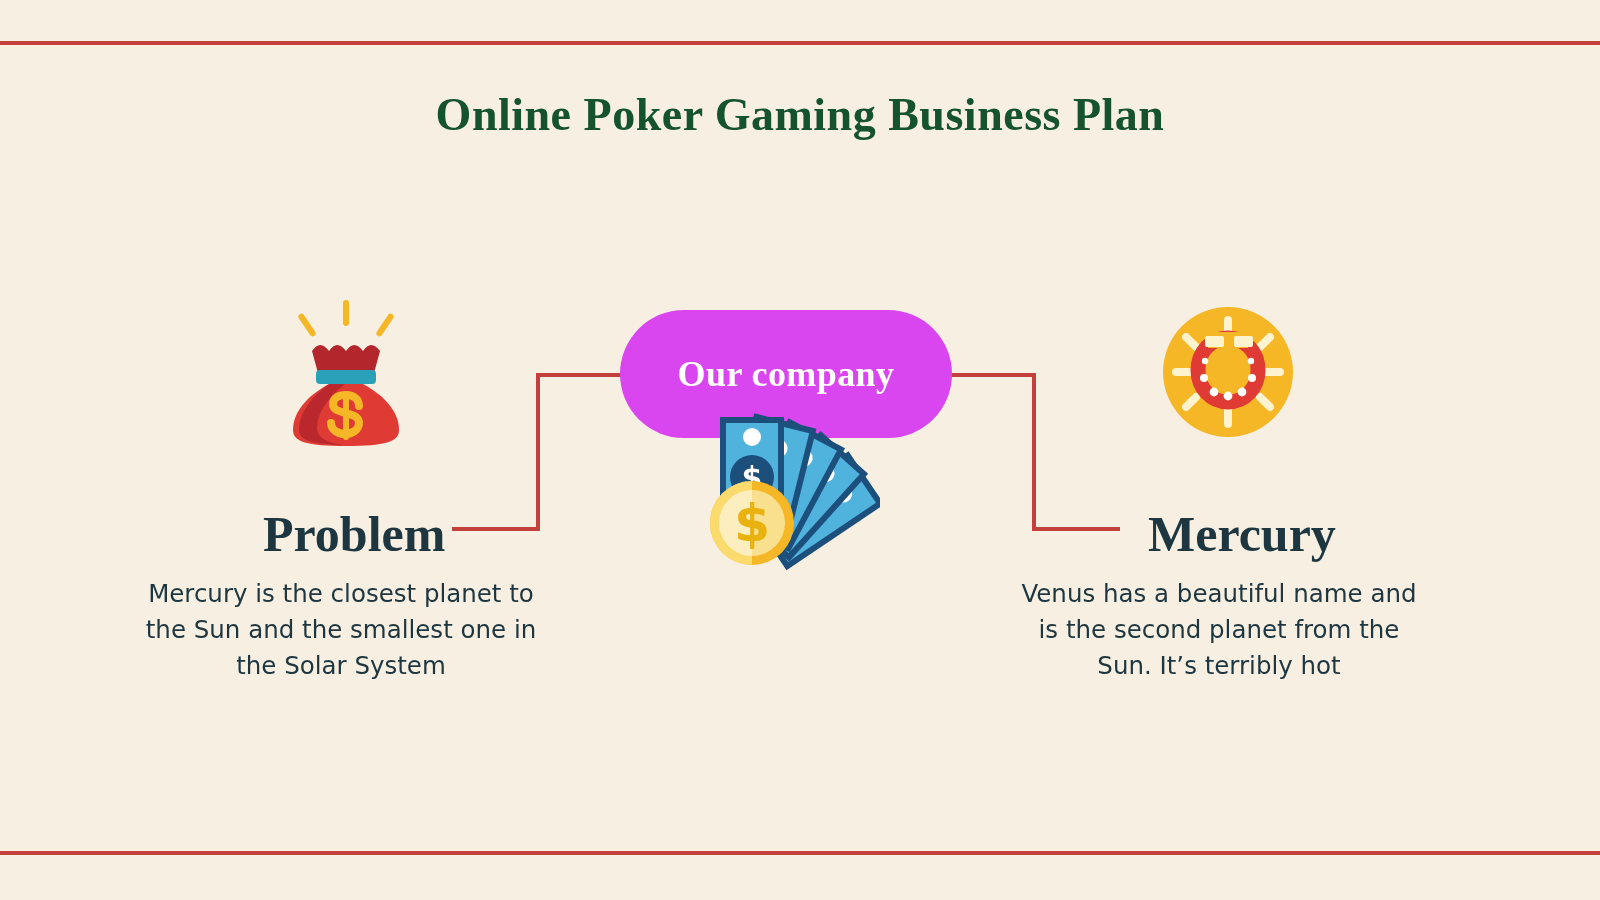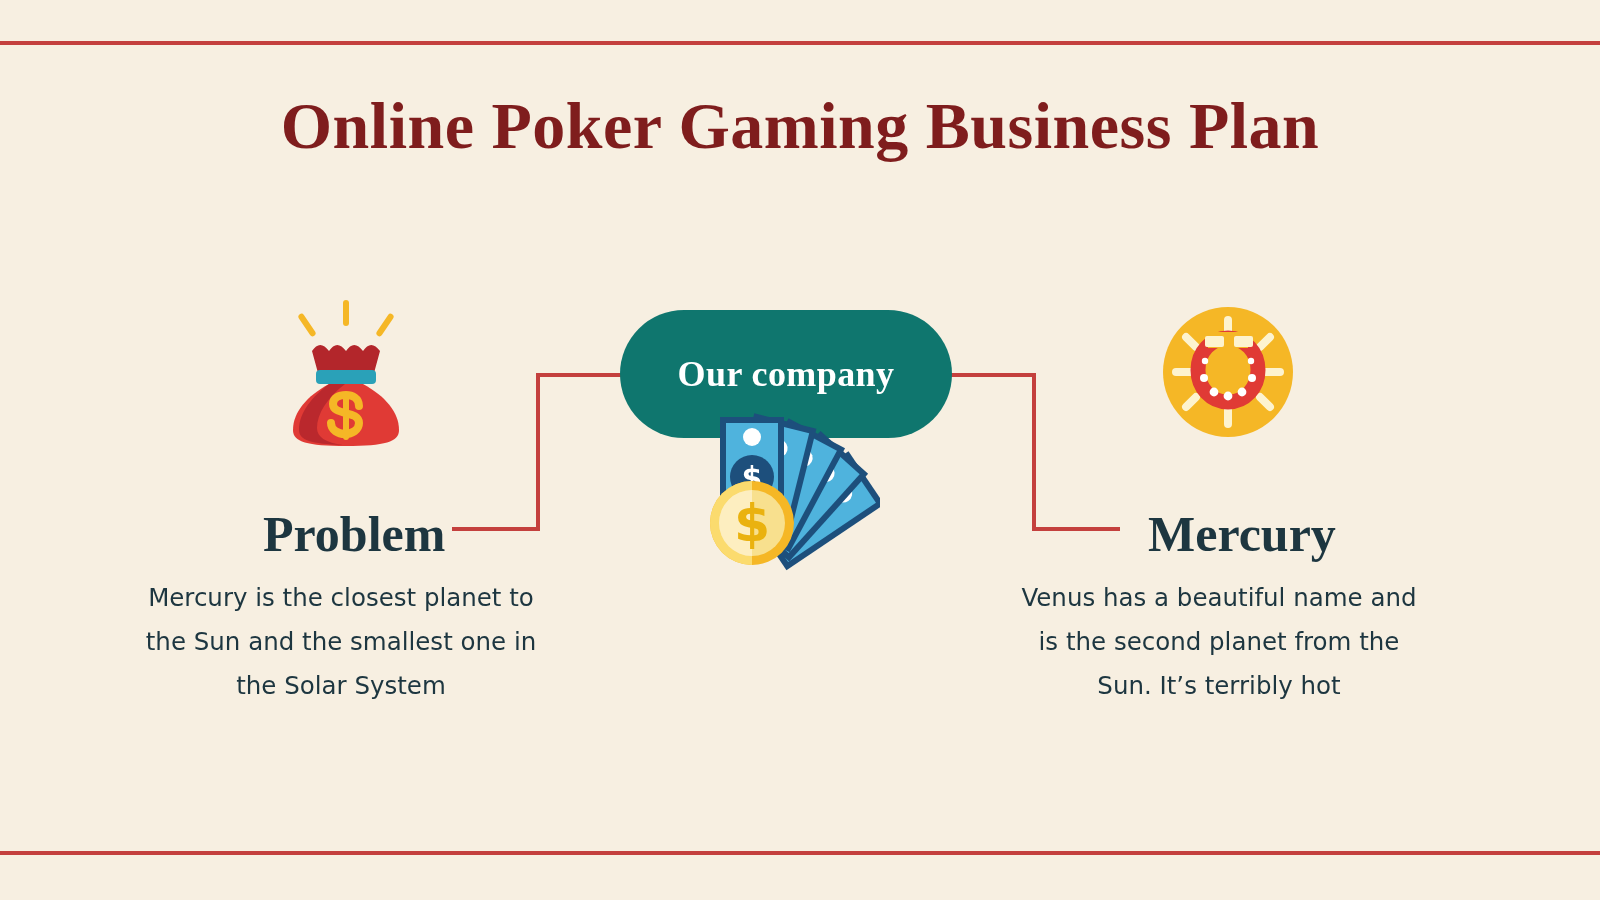--- a/index.html
+++ b/index.html
@@ -37,43 +37,43 @@
 
   
   .title {
     position: absolute;
     top: 88px;
     left: 0;
     width: 1600px;
     text-align: center;
     font-family: "Liberation Serif", serif;
     font-weight: bold;
-    font-size: 66px;
+    font-size: 46px;
     letter-spacing: 0.5px;
-    color: #7f1d1d;
+    color: #14532d;
     white-space: nowrap;
   }
 
   
   .connector-svg {
     position: absolute;
     top: 0; left: 0;
     width: 1600px;
     height: 900px;
     pointer-events: none;
   }
 
   
   .company-pill {
     position: absolute;
     left: 620px;
     top: 310px;
     width: 332px;
     height: 128px;
-    background: #0f766e;
+    background: #d946ef;
     border-radius: 64px;
     display: flex;
     align-items: center;
     justify-content: center;
     z-index: 3;
     text-align: center;
   }
   .company-pill-label {
     font-family: "Liberation Serif", serif;
     font-weight: bold;
@@ -121,21 +121,21 @@
   .heading-problem  { left: 263px;  top: 505px; }
   .heading-solution { left: 1148px; top: 505px; }
 
   
   .col-body {
     position: absolute;
     width: 420px;
     text-align: center;
     font-family: "DejaVu Sans", sans-serif;
     font-size: 24.5px;
-    line-height: 44px;
+    line-height: 36px;
     color: #1d3640;
   }
   .body-problem  { left: 131px;  top: 576px; }
   .body-solution { left: 1009px; top: 576px; text-align: center; }
 </style>
 </head>
 <body>
 
 <div class="slide">
 

